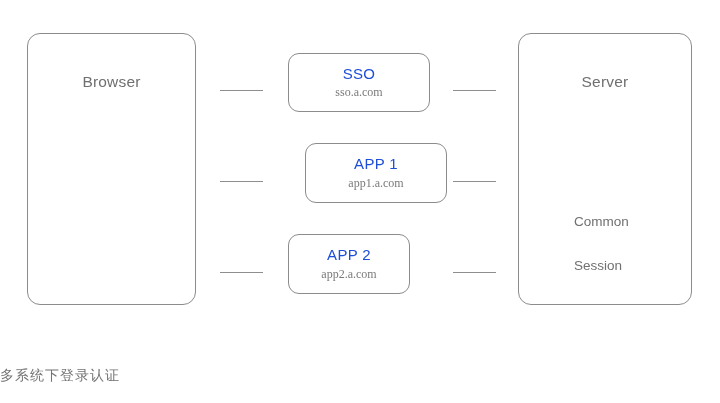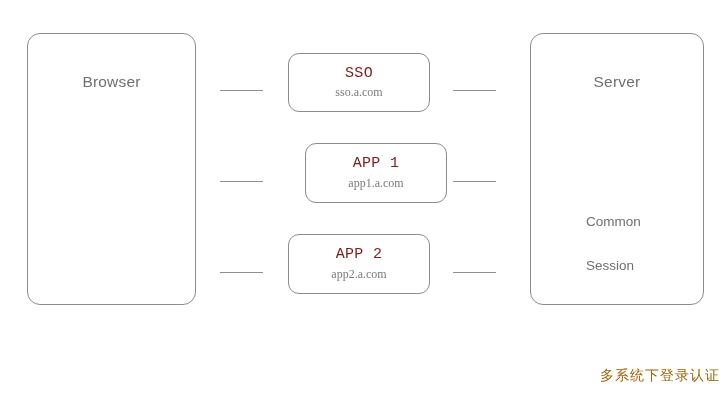--- a/index.html
+++ b/index.html
@@ -53,25 +53,24 @@
 
   
   .small {
     display: flex;
     flex-direction: column;
     align-items: center;
     justify-content: center;
   }
   .small .node-title {
     font-size: 15px;
-    color: #7f1d1d;
+    color: #1d4ed8;
     line-height: 1.15;
     letter-spacing: .3px;
     white-space: nowrap;
-    font-family: Liberation Mono, monospace;
   }
   .small .node-sub {
     font-size: 12px;
     color: #7a7a7a;
     line-height: 1.25;
     margin-top: 3px;
     white-space: nowrap;
     font-family: Liberation Serif, serif;
   }
 
@@ -80,23 +79,23 @@
     position: absolute;
     height: 0;
     border-top: 1.6px solid #8e8e8e;
   }
 
   
   .caption {
     position: absolute;
     left: 0;
     right: 0;
-    text-align: right;
+    text-align: left;
     font-size: 14px;
-    color: #a16207;
+    color: #737373;
     letter-spacing: 1px;
     white-space: nowrap;
   }
 </style>
 </head>
 <body>
 
 <div id="canvas">
 
   <div class="node tall" style="left:27px; top:33px; width:169px; height:272px;">
@@ -110,30 +109,30 @@
   <div class="node small" style="left:288px; top:53px; width:142px; height:59px;">
     <div class="node-title">SSO</div>
     <div class="node-sub">sso.a.com</div>
   </div>
 
   <div class="node small" style="left:288px; top:143px; width:142px; height:60px;margin-left:17px;">
     <div class="node-title">APP 1</div>
     <div class="node-sub">app1.a.com</div>
   </div>
 
-  <div class="node small" style="left:288px; top:234px; width:142px; height:60px;text-align:right;">
+  <div class="node small" style="left:288px; top:234px; width:122px; height:60px;text-align:right;">
     <div class="node-title">APP 2</div>
     <div class="node-sub">app2.a.com</div>
   </div>
 
   <div class="connector" style="left:453px; top:90px;  width:43px;"></div>
   <div class="connector" style="left:453px; top:181px; width:43px;"></div>
   <div class="connector" style="left:453px; top:272px; width:43px;"></div>
 
-  <div class="node tall" style="left:518px; top:33px; width:174px; height:272px;margin-left:12px;">
+  <div class="node tall" style="left:518px; top:33px; width:174px; height:272px;">
     <div class="node-title" style="top:39px;">Server</div>
     <div class="node-body" style="left:55px; top:155px; width:110px;">
       <span>Common</span><br>
       <span>Session</span>
     </div>
   </div>
 
   <div class="caption" style="top:367px;">多系统下登录认证</div>
 
 </div>

